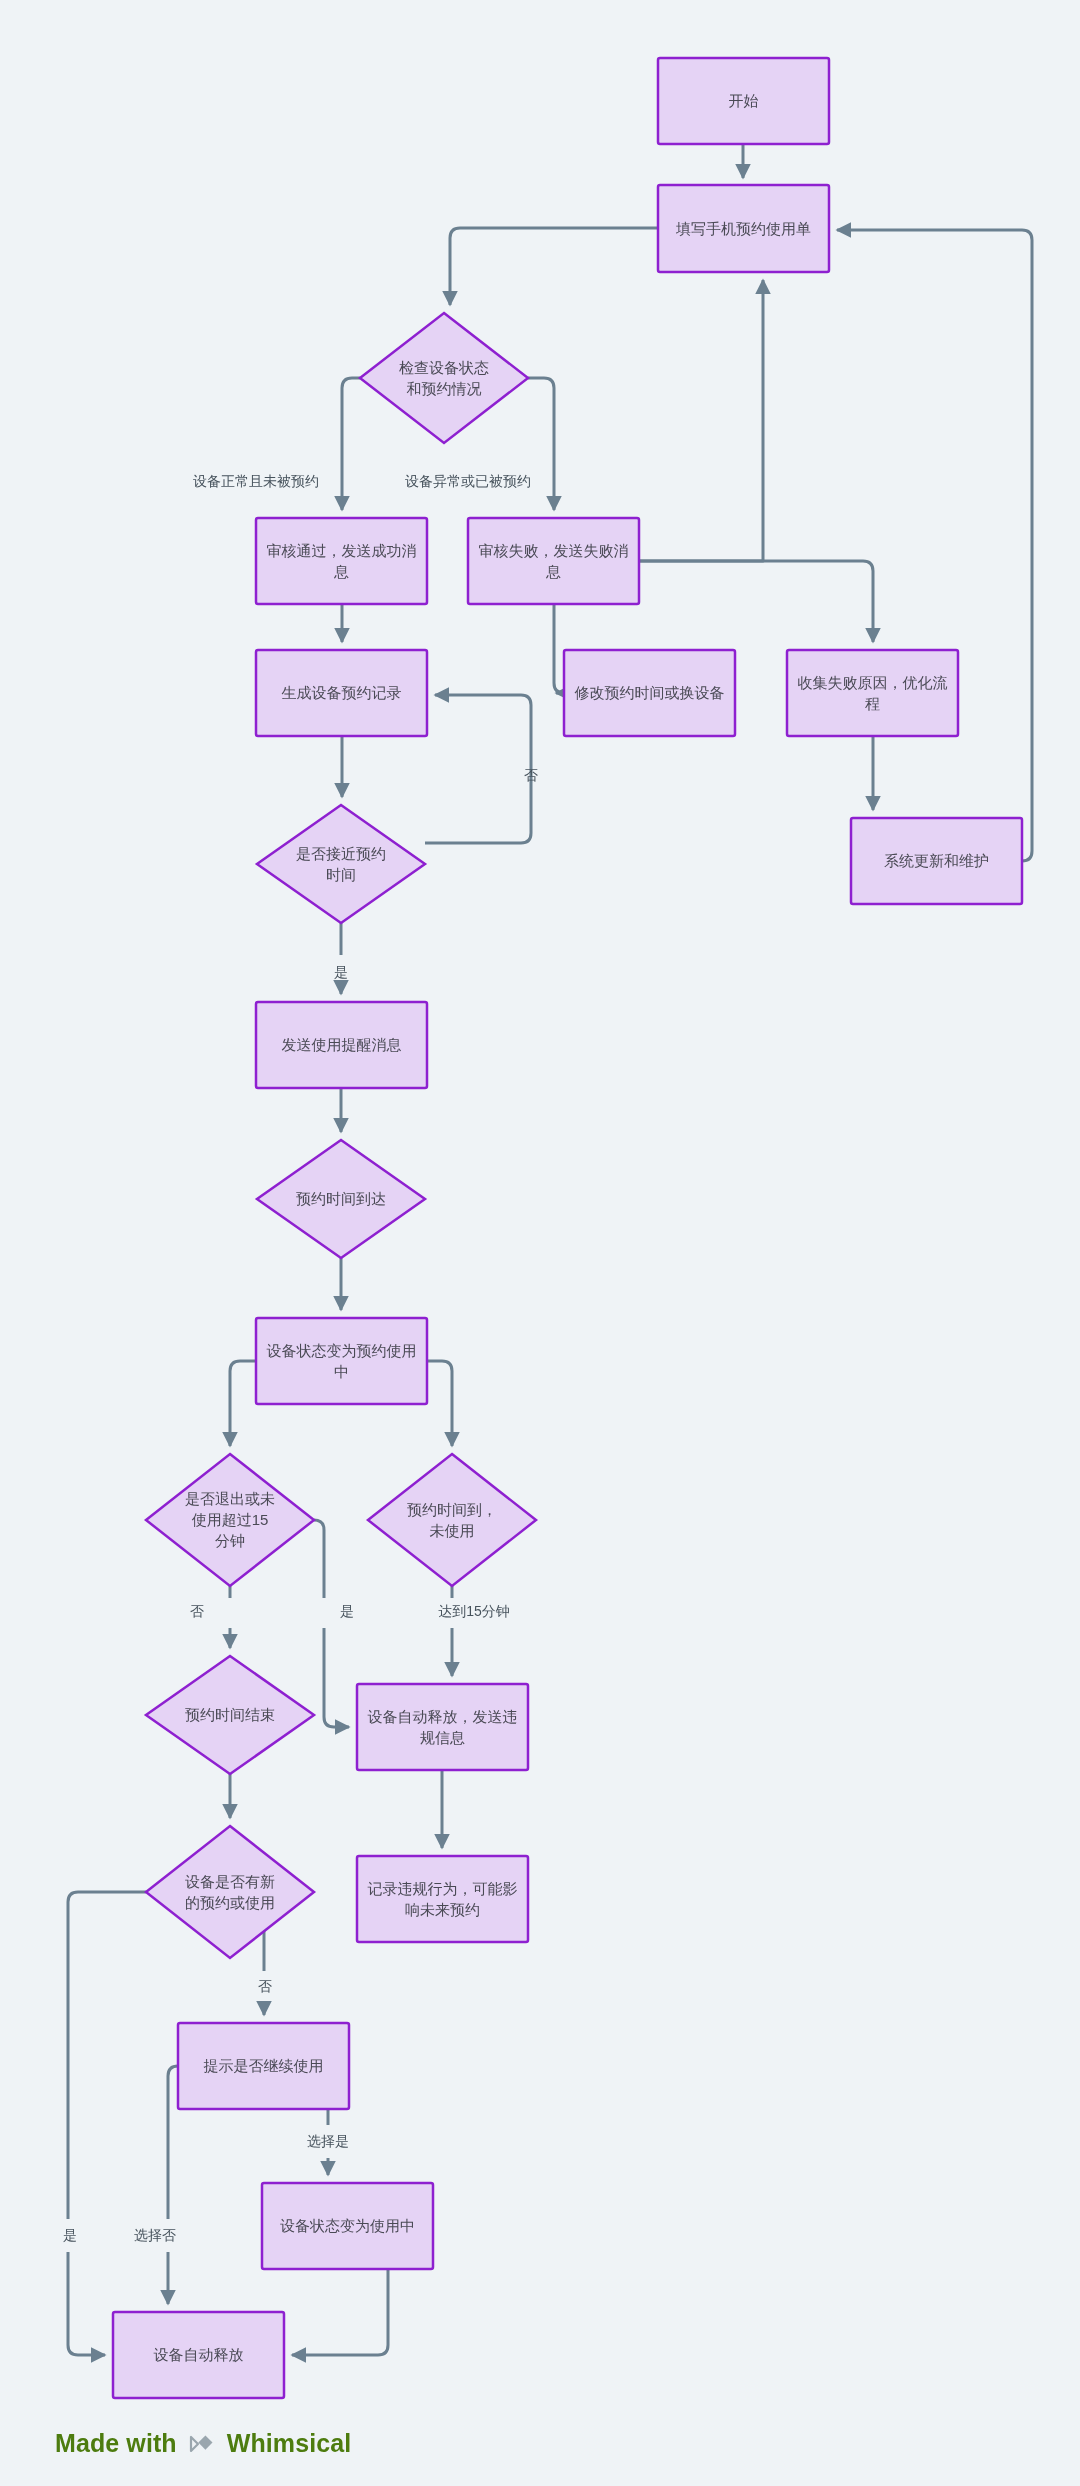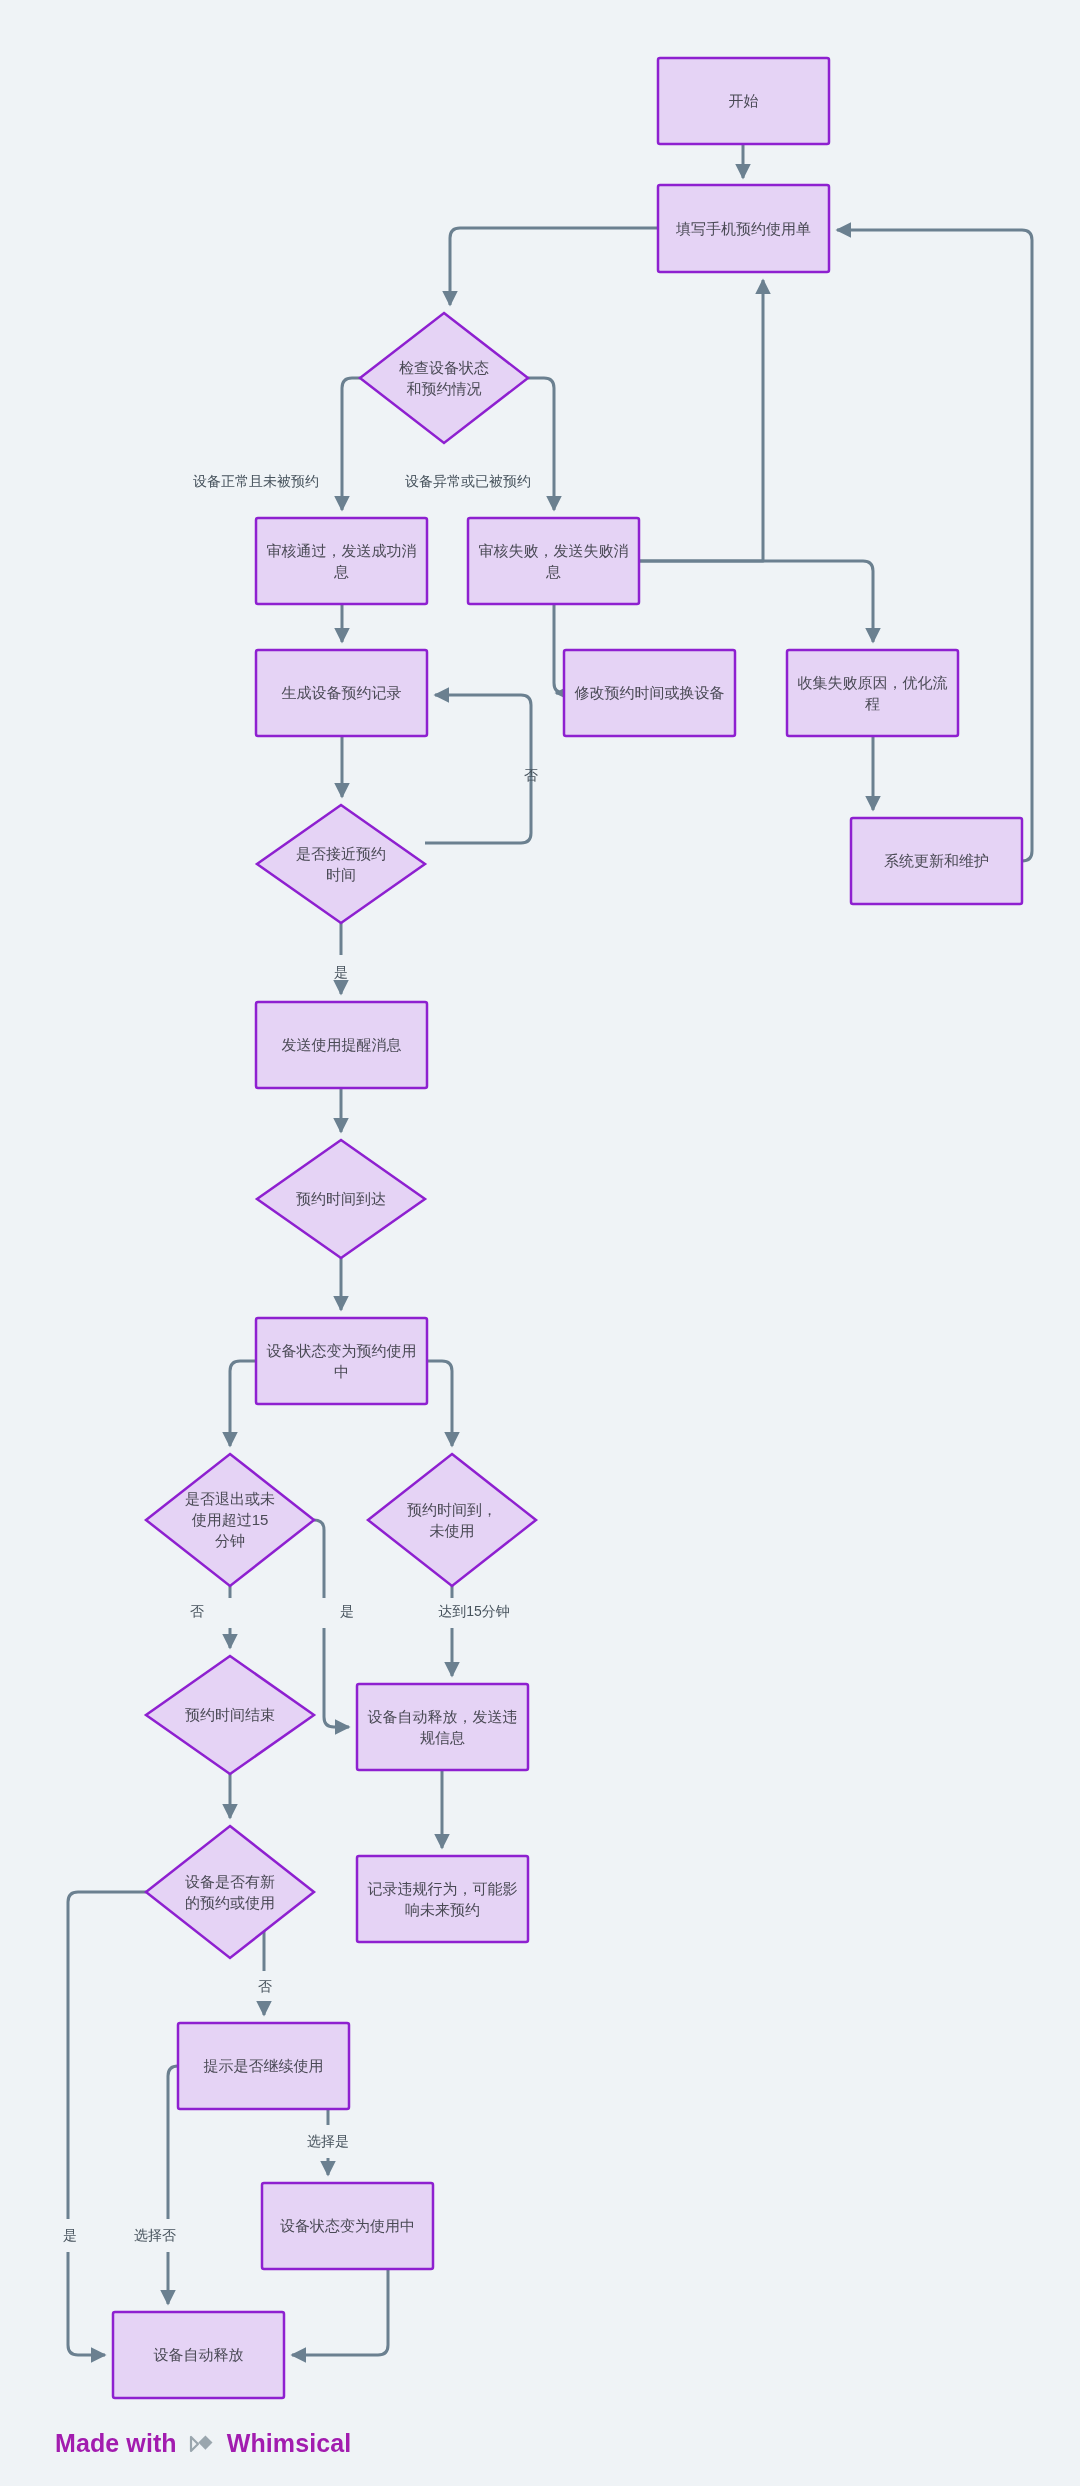--- a/index.html
+++ b/index.html
@@ -47,21 +47,21 @@
   }
   .footer {
     position: absolute;
     left: 55px;
     bottom: 28px;
     display: flex;
     align-items: center;
     gap: 10px;
     font-size: 25px;
     font-weight: bold;
-    color: #a21caf;
+    color: #4d7c0f;
     letter-spacing: 0.1px;
     font-family: "Liberation Sans", "DejaVu Sans", sans-serif;
   }
   .footer svg { display: block; }
 </style>
 </head>
 <body>
 
 <svg id="canvas" viewBox="0 0 1080 2486" xmlns="http://www.w3.org/2000/svg">
   <defs>

